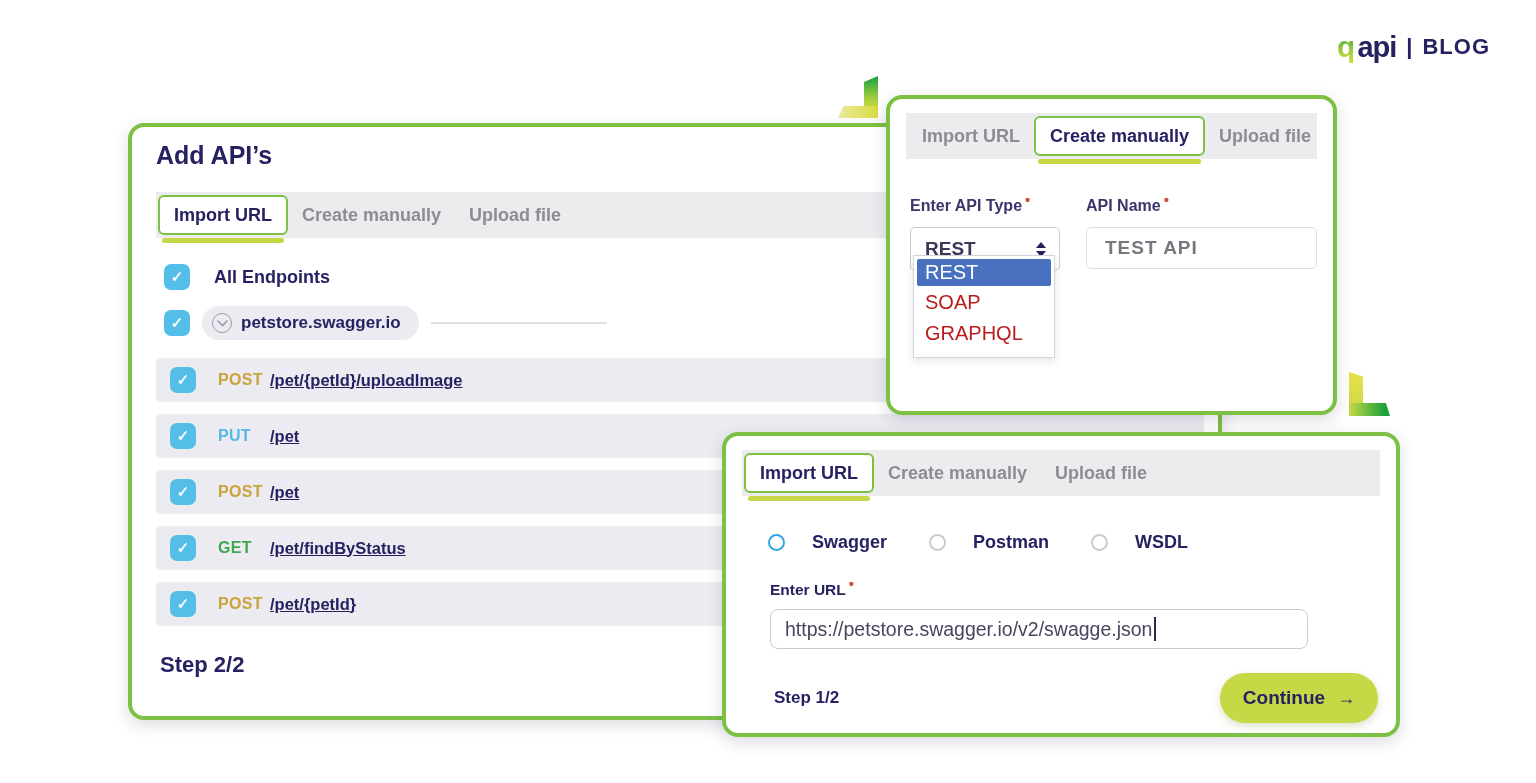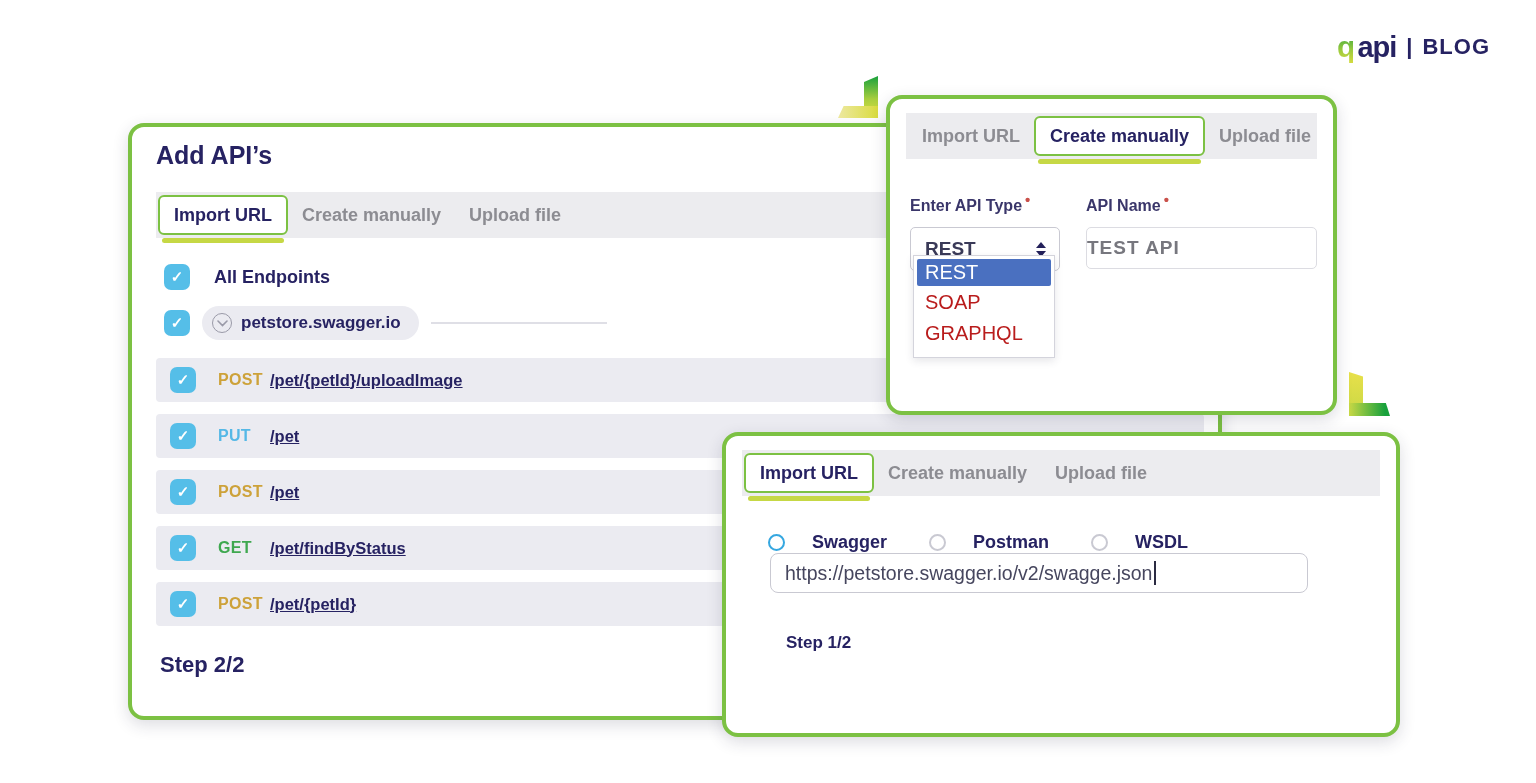--- a/index.html
+++ b/index.html
@@ -79,36 +79,36 @@
   .tri-up{width:0;height:0;border-left:5px solid transparent;border-right:5px solid transparent;
           border-bottom:6px solid #23205A;}
   .tri-down{width:0;height:0;border-left:5px solid transparent;border-right:5px solid transparent;
             border-top:6px solid #23205A;}
   .dropdown{position:absolute;top:58px;left:3px;width:142px;background:#fff;border:1px solid #D4D4DC;
             box-shadow:0 3px 8px rgba(50,50,70,.12);padding:2px 2px 8px;z-index:5;}
   .dd-opt{font-size:20px;color:#b91c1c;padding:4px 9px;}
   .dd-opt.selected{background:var(--ddblue);color:#fff;border-radius:2px;margin:1px;padding:2px 8px;}
   .field-name{flex:1;}
   .text-input{margin-top:12px;height:42px;border:1px solid #DCDCE2;border-radius:5px;background:#fff;
-              display:flex;align-items:center;}
+              display:flex;align-items:center;padding-left:18px;}
   .text-input .val{font-size:19px;color:#77777E;font-weight:600;letter-spacing:1px;}
 
   
   .radio-row{display:flex;align-items:center;gap:42px;margin:36px 0 0 26px;}
   .radio-item{display:flex;align-items:center;gap:27px;}
   .radio{width:17px;height:17px;border-radius:50%;border:2px solid #C9C9D2;background:#fff;flex:0 0 17px;}
   .radio.selected{border-color:var(--radiosel);}
   .radio-item .lbl{font-size:18px;font-weight:bold;color:var(--navy);}
   .url-label{margin:28px 0 10px 28px;font-size:15.5px;font-weight:bold;color:var(--navy);}
   .url-input{margin-left:28px;width:538px;height:40px;border:1.5px solid #C9C9D2;border-radius:8px;
              display:flex;align-items:center;padding:0 14px;}
   .url-input .val{font-size:19.5px;color:#46465E;}
   .caret{width:2px;height:24px;background:#2B2B42;margin-left:2px;}
   .pi-footer{display:flex;align-items:center;justify-content:space-between;margin:24px 2px 0 28px;}
-  .pi-footer .step{margin:16px;font-size:17px;}
+  .pi-footer .step{margin:4px;font-size:17px;}
   .btn-continue{width:158px;height:50px;border-radius:26px;background:var(--lime);border:none;
                 display:flex;align-items:center;justify-content:center;gap:12px;
                 font-family:"Liberation Sans",sans-serif;font-size:19px;font-weight:bold;color:var(--navy);
                 box-shadow:0 3px 8px rgba(120,130,30,.25);cursor:pointer;}
   .btn-continue .arrow{font-weight:normal;font-size:18px;}
 
   
   .dec{position:absolute;z-index:2;}
   .dec .bar{position:absolute;}
   .dec1{left:838px;top:76px;width:40px;height:42px;}
@@ -294,24 +294,31 @@
       <label class="radio-item">
         <span class="radio"></span>
         <span class="lbl">Postman</span>
       </label>
       <label class="radio-item">
         <span class="radio"></span>
         <span class="lbl">WSDL</span>
       </label>
     </div>
 
+    <div class="url-label">
+      <span>Enter URL</span><span class="req">•</span>
+    </div>
 
     <div class="url-input">
       <span class="val">https://petstore.swagger.io/v2/swagge.json</span>
       <span class="caret"></span>
     </div>
 
     <div class="pi-footer">
       <div class="step">Step 1/2</div>
+      <button class="btn-continue">
+        <span>Continue</span>
+        <span class="arrow">→</span>
+      </button>
     </div>
   </section>
 
 </div>
 
 </body></html>

